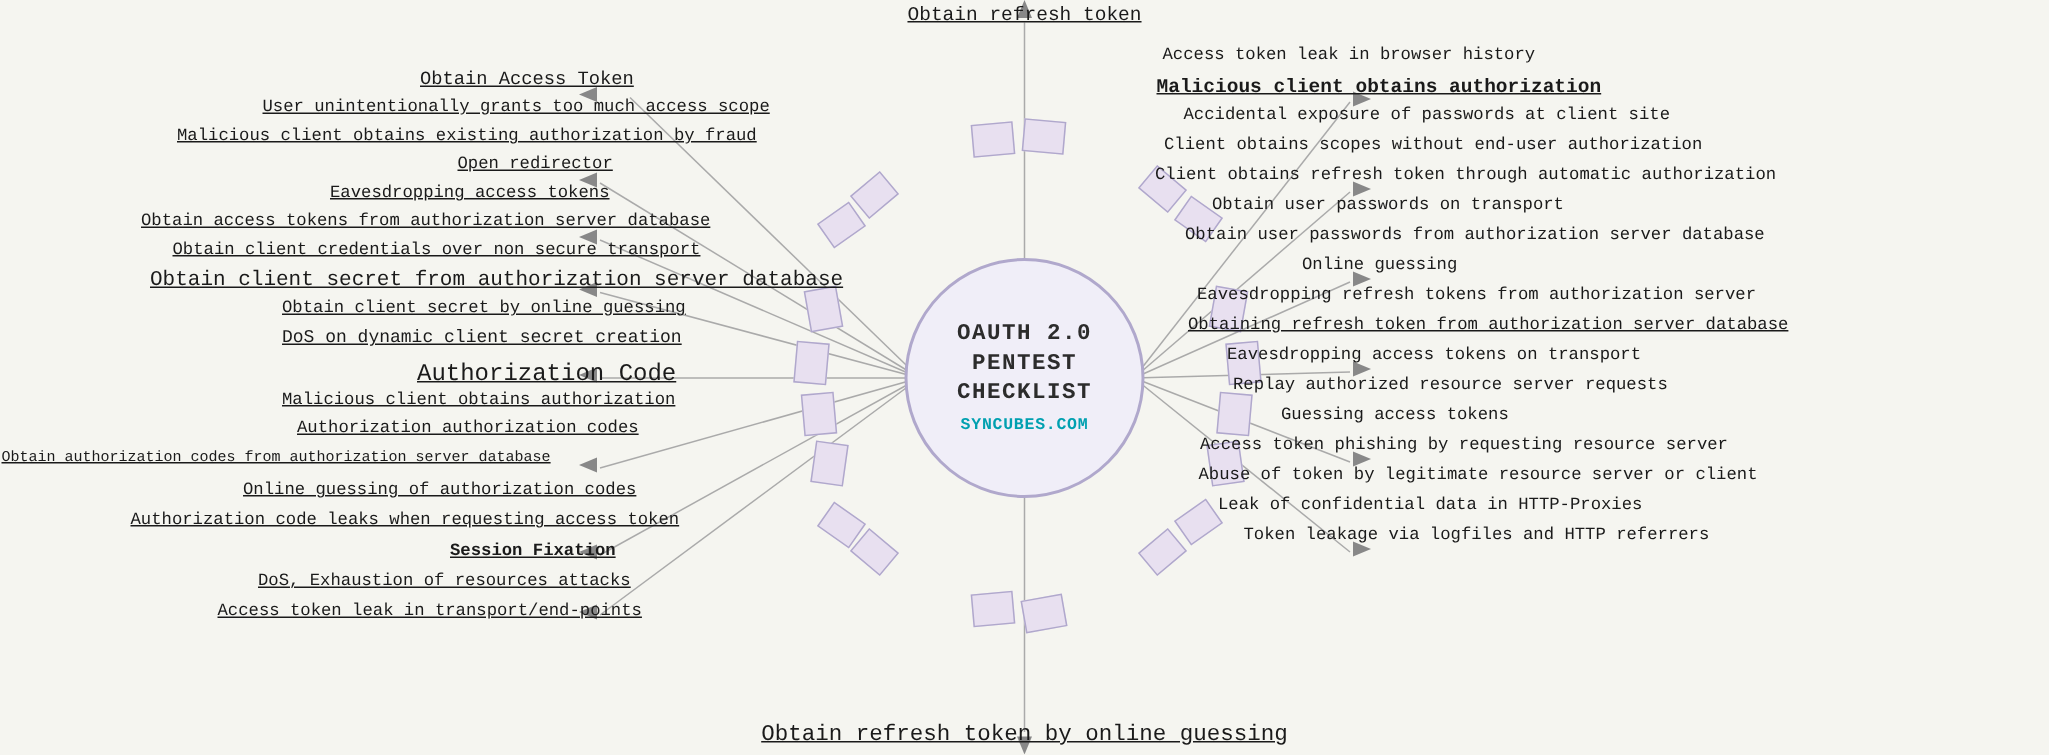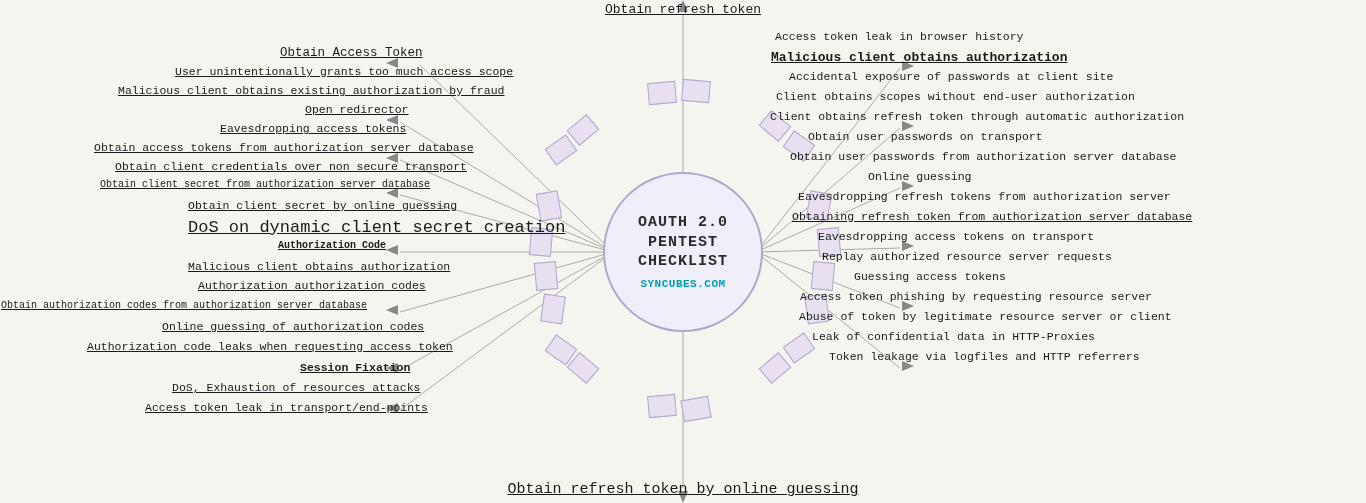--- a/index.html
+++ b/index.html
@@ -158,27 +158,27 @@
   <div style="position:absolute;left:118px;top:84px;font-family:'Courier New',monospace;font-size:11.5px;color:#1a1a1a;white-space:nowrap;text-decoration:underline;">Malicious client obtains existing authorization by fraud</div>
 
   <div style="position:absolute;left:305px;top:103px;font-family:'Courier New',monospace;font-size:11.5px;color:#1a1a1a;white-space:nowrap;text-decoration:underline;">Open redirector</div>
 
   <div style="position:absolute;left:220px;top:122px;font-family:'Courier New',monospace;font-size:11.5px;color:#1a1a1a;white-space:nowrap;text-decoration:underline;">Eavesdropping access tokens</div>
 
   <div style="position:absolute;left:94px;top:141px;font-family:'Courier New',monospace;font-size:11.5px;color:#1a1a1a;white-space:nowrap;text-decoration:underline;">Obtain access tokens from authorization server database</div>
 
   <div style="position:absolute;left:115px;top:160px;font-family:'Courier New',monospace;font-size:11.5px;color:#1a1a1a;white-space:nowrap;text-decoration:underline;">Obtain client credentials over non secure transport</div>
 
-  <div style="position:absolute;left:100px;top:179px;font-family:'Courier New',monospace;font-size:10px;color:#1a1a1a;white-space:nowrap;text-decoration:underline;">Obtain client secret from authorization server database</div>
+  <div style="position:absolute;left:100px;top:179px;font-family:'Courier New',monospace;font-size:14px;color:#1a1a1a;white-space:nowrap;text-decoration:underline;">Obtain client secret from authorization server database</div>
 
   <div style="position:absolute;left:188px;top:199px;font-family:'Courier New',monospace;font-size:11.5px;color:#1a1a1a;white-space:nowrap;text-decoration:underline;">Obtain client secret by online guessing</div>
 
-  <div style="position:absolute;left:188px;top:218px;font-family:'Courier New',monospace;font-size:17px;color:#1a1a1a;white-space:nowrap;text-decoration:underline;">DoS on dynamic client secret creation</div>
-
-  <div style="position:absolute;left:278px;top:240px;font-family:'Courier New',monospace;font-size:10px;font-weight:bold;color:#1a1a1a;white-space:nowrap;text-decoration:underline;">Authorization Code</div>
+  <div style="position:absolute;left:188px;top:218px;font-family:'Courier New',monospace;font-size:12px;color:#1a1a1a;white-space:nowrap;text-decoration:underline;">DoS on dynamic client secret creation</div>
+
+  <div style="position:absolute;left:278px;top:240px;font-family:'Courier New',monospace;font-size:16px;font-weight:normal;color:#1a1a1a;white-space:nowrap;text-decoration:underline;">Authorization Code</div>
 
   <div style="position:absolute;left:188px;top:260px;font-family:'Courier New',monospace;font-size:11.5px;color:#1a1a1a;white-space:nowrap;text-decoration:underline;">Malicious client obtains authorization</div>
 
   <div style="position:absolute;left:198px;top:279px;font-family:'Courier New',monospace;font-size:11.5px;color:#1a1a1a;white-space:nowrap;text-decoration:underline;">Authorization authorization codes</div>
 
   <div style="position:absolute;left:1px;top:300px;font-family:'Courier New',monospace;font-size:10px;color:#1a1a1a;white-space:nowrap;text-decoration:underline;">Obtain authorization codes from authorization server database</div>
 
   <div style="position:absolute;left:162px;top:320px;font-family:'Courier New',monospace;font-size:11.5px;color:#1a1a1a;white-space:nowrap;text-decoration:underline;">Online guessing of authorization codes</div>
 
   <div style="position:absolute;left:87px;top:340px;font-family:'Courier New',monospace;font-size:11.5px;color:#1a1a1a;white-space:nowrap;text-decoration:underline;">Authorization code leaks when requesting access token</div>

